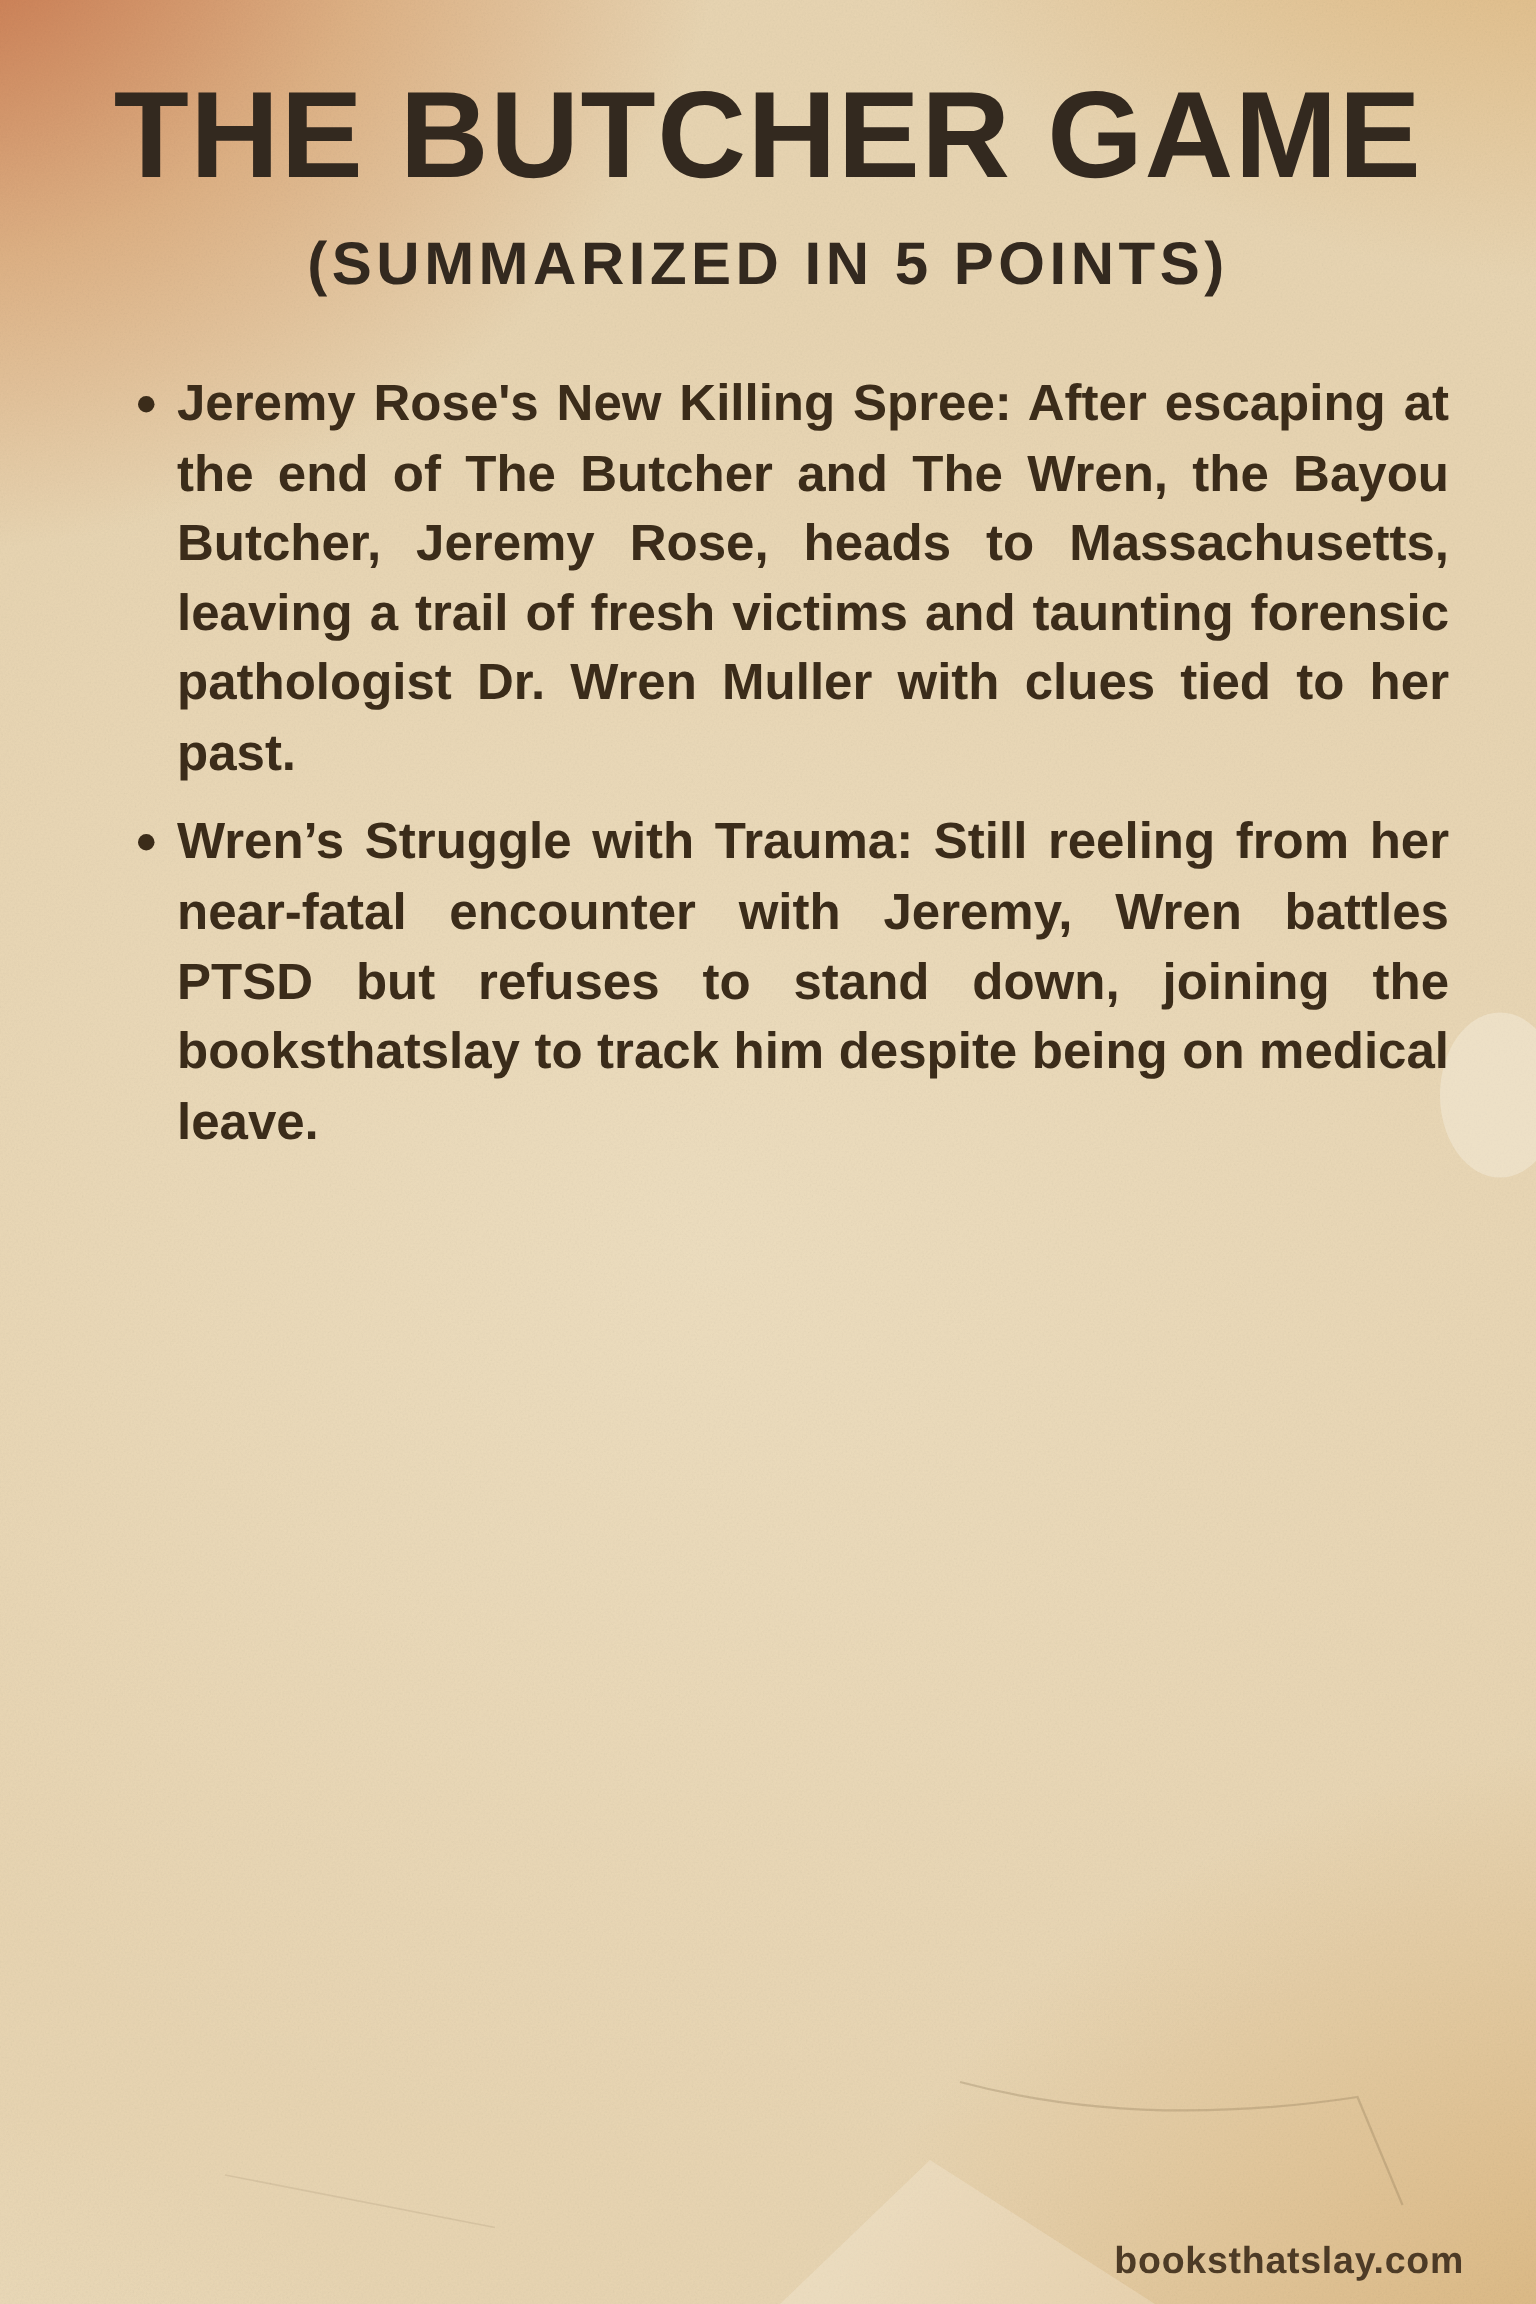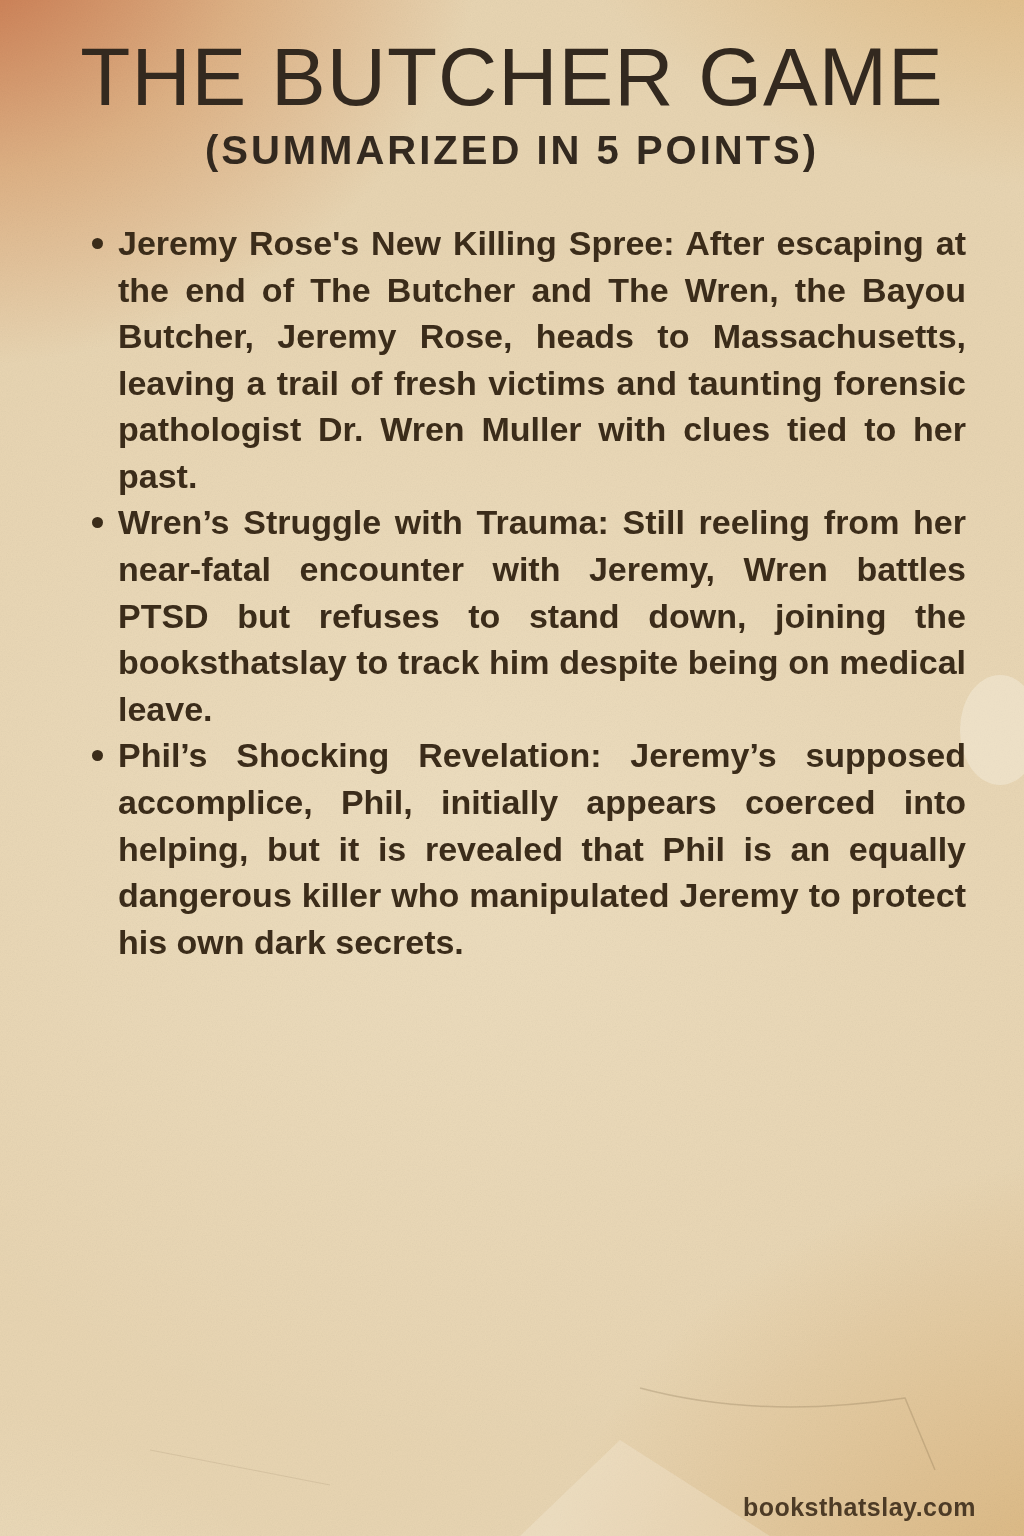--- a/index.html
+++ b/index.html
@@ -22,30 +22,30 @@
 
   .texture-layer {
     position: absolute;
     inset: 0;
     pointer-events: none;
   }
 
   .header { text-align: center; position: relative; }
 
   .title {
-    margin-top: 36px;
+    margin-top: 50px;
     font-size: 82px;
     line-height: 1.0;
-    font-weight: 400;
+    font-weight: 700;
     letter-spacing: 1px;
     color: #33291f;
   }
 
   .subtitle {
-    margin-top: 12px;
+    margin-top: 24px;
     font-size: 40px;
     line-height: 1.0;
     font-weight: 700;
     letter-spacing: 3px;
     color: #33291f;
   }
 
   .summary-list {
     list-style: none;
     margin-top: 50px;
@@ -54,20 +54,21 @@
   }
 
   .summary-list li {
     position: relative;
     padding-left: 30px;
     text-align: justify;
     font-size: 34px;
     line-height: 1.37;
     font-weight: 700;
     color: #3b2c1a;
+    margin-top: 13px;
   }
 
   .bullet-dot {
     position: absolute;
     left: 4px;
     top: 18px;
     width: 11px;
     height: 11px;
     border-radius: 50%;
     background: #3b2c1a;
@@ -117,21 +118,17 @@
 
   <ul class="summary-list">
     <li>
       <span class="bullet-dot"></span>
       <span>Jeremy Rose's New Killing Spree: After escaping at the end of The Butcher and The Wren, the Bayou Butcher, Jeremy Rose, heads to Massachusetts, leaving a trail of fresh victims and taunting forensic pathologist Dr. Wren Muller with clues tied to her past.</span>
     </li>
     <li>
       <span class="bullet-dot"></span>
       <span>Wren’s Struggle with Trauma: Still reeling from her near-fatal encounter with Jeremy, Wren battles PTSD but refuses to stand down, joining the booksthatslay to track him despite being on medical leave.</span>
     </li>
-    <li>
-      <span class="bullet-dot"></span>
-      <span>Phil’s Shocking Revelation: Jeremy’s supposed accomplice, Phil, initially appears coerced into helping, but it is revealed that Phil is an equally dangerous killer who manipulated Jeremy to protect his own dark secrets.</span>
-    </li>
   </ul>
 
   <div class="site-footer">booksthatslay.com</div>
 
 </div>
 
 </body></html>

